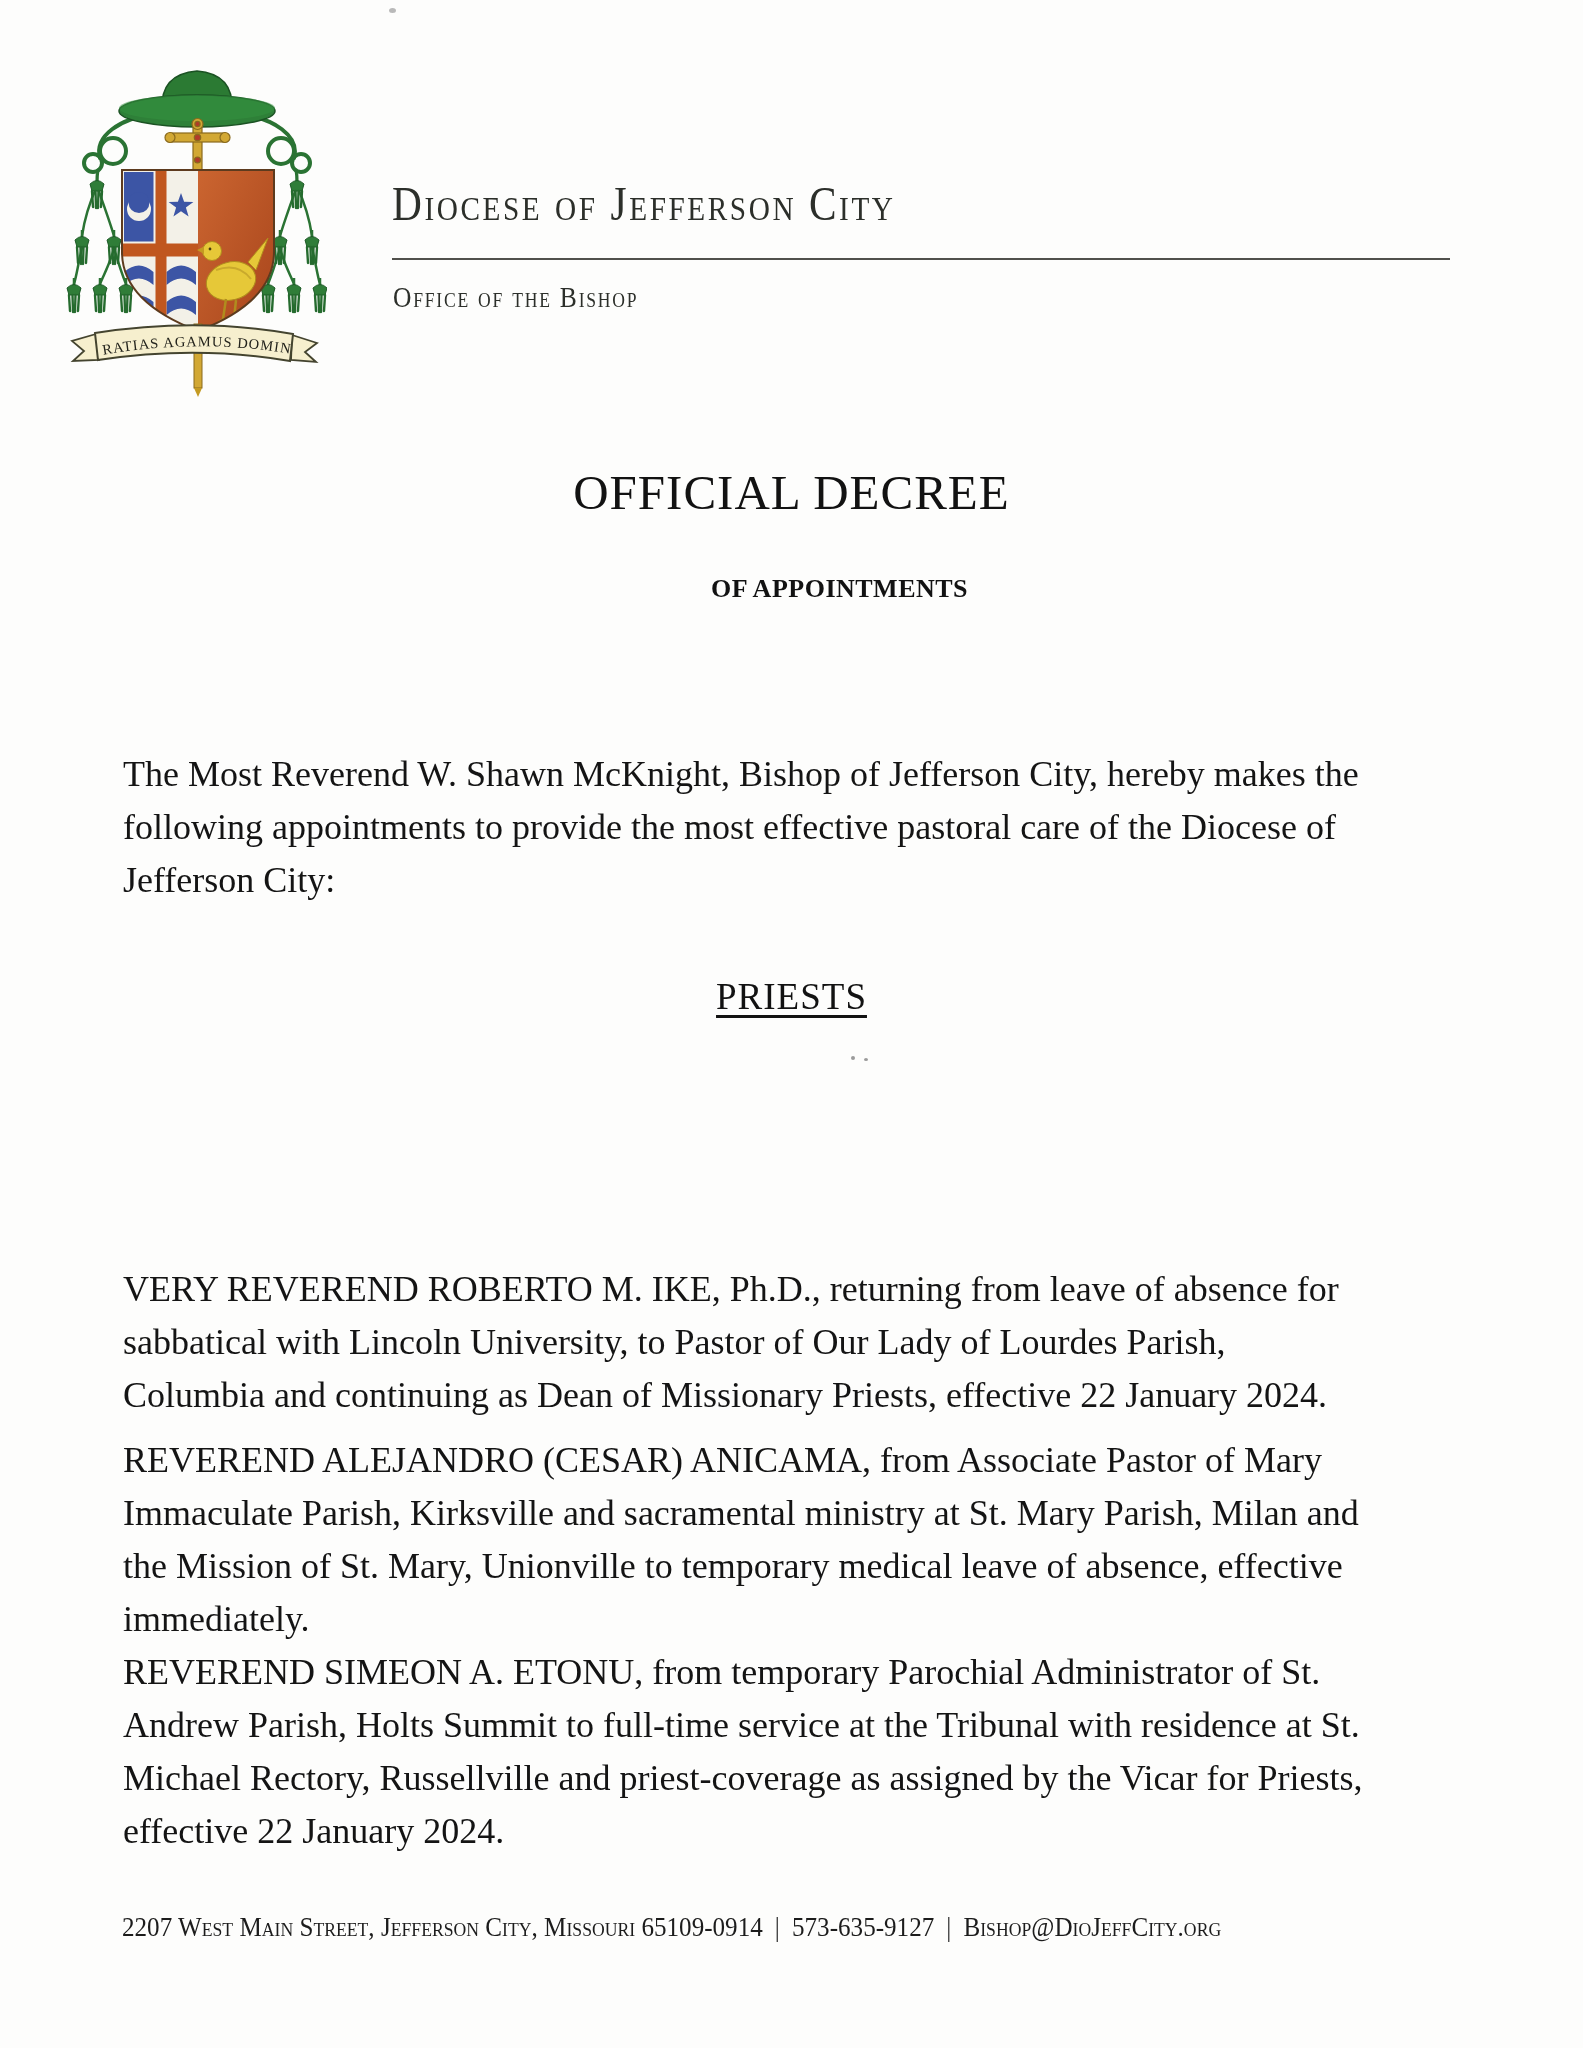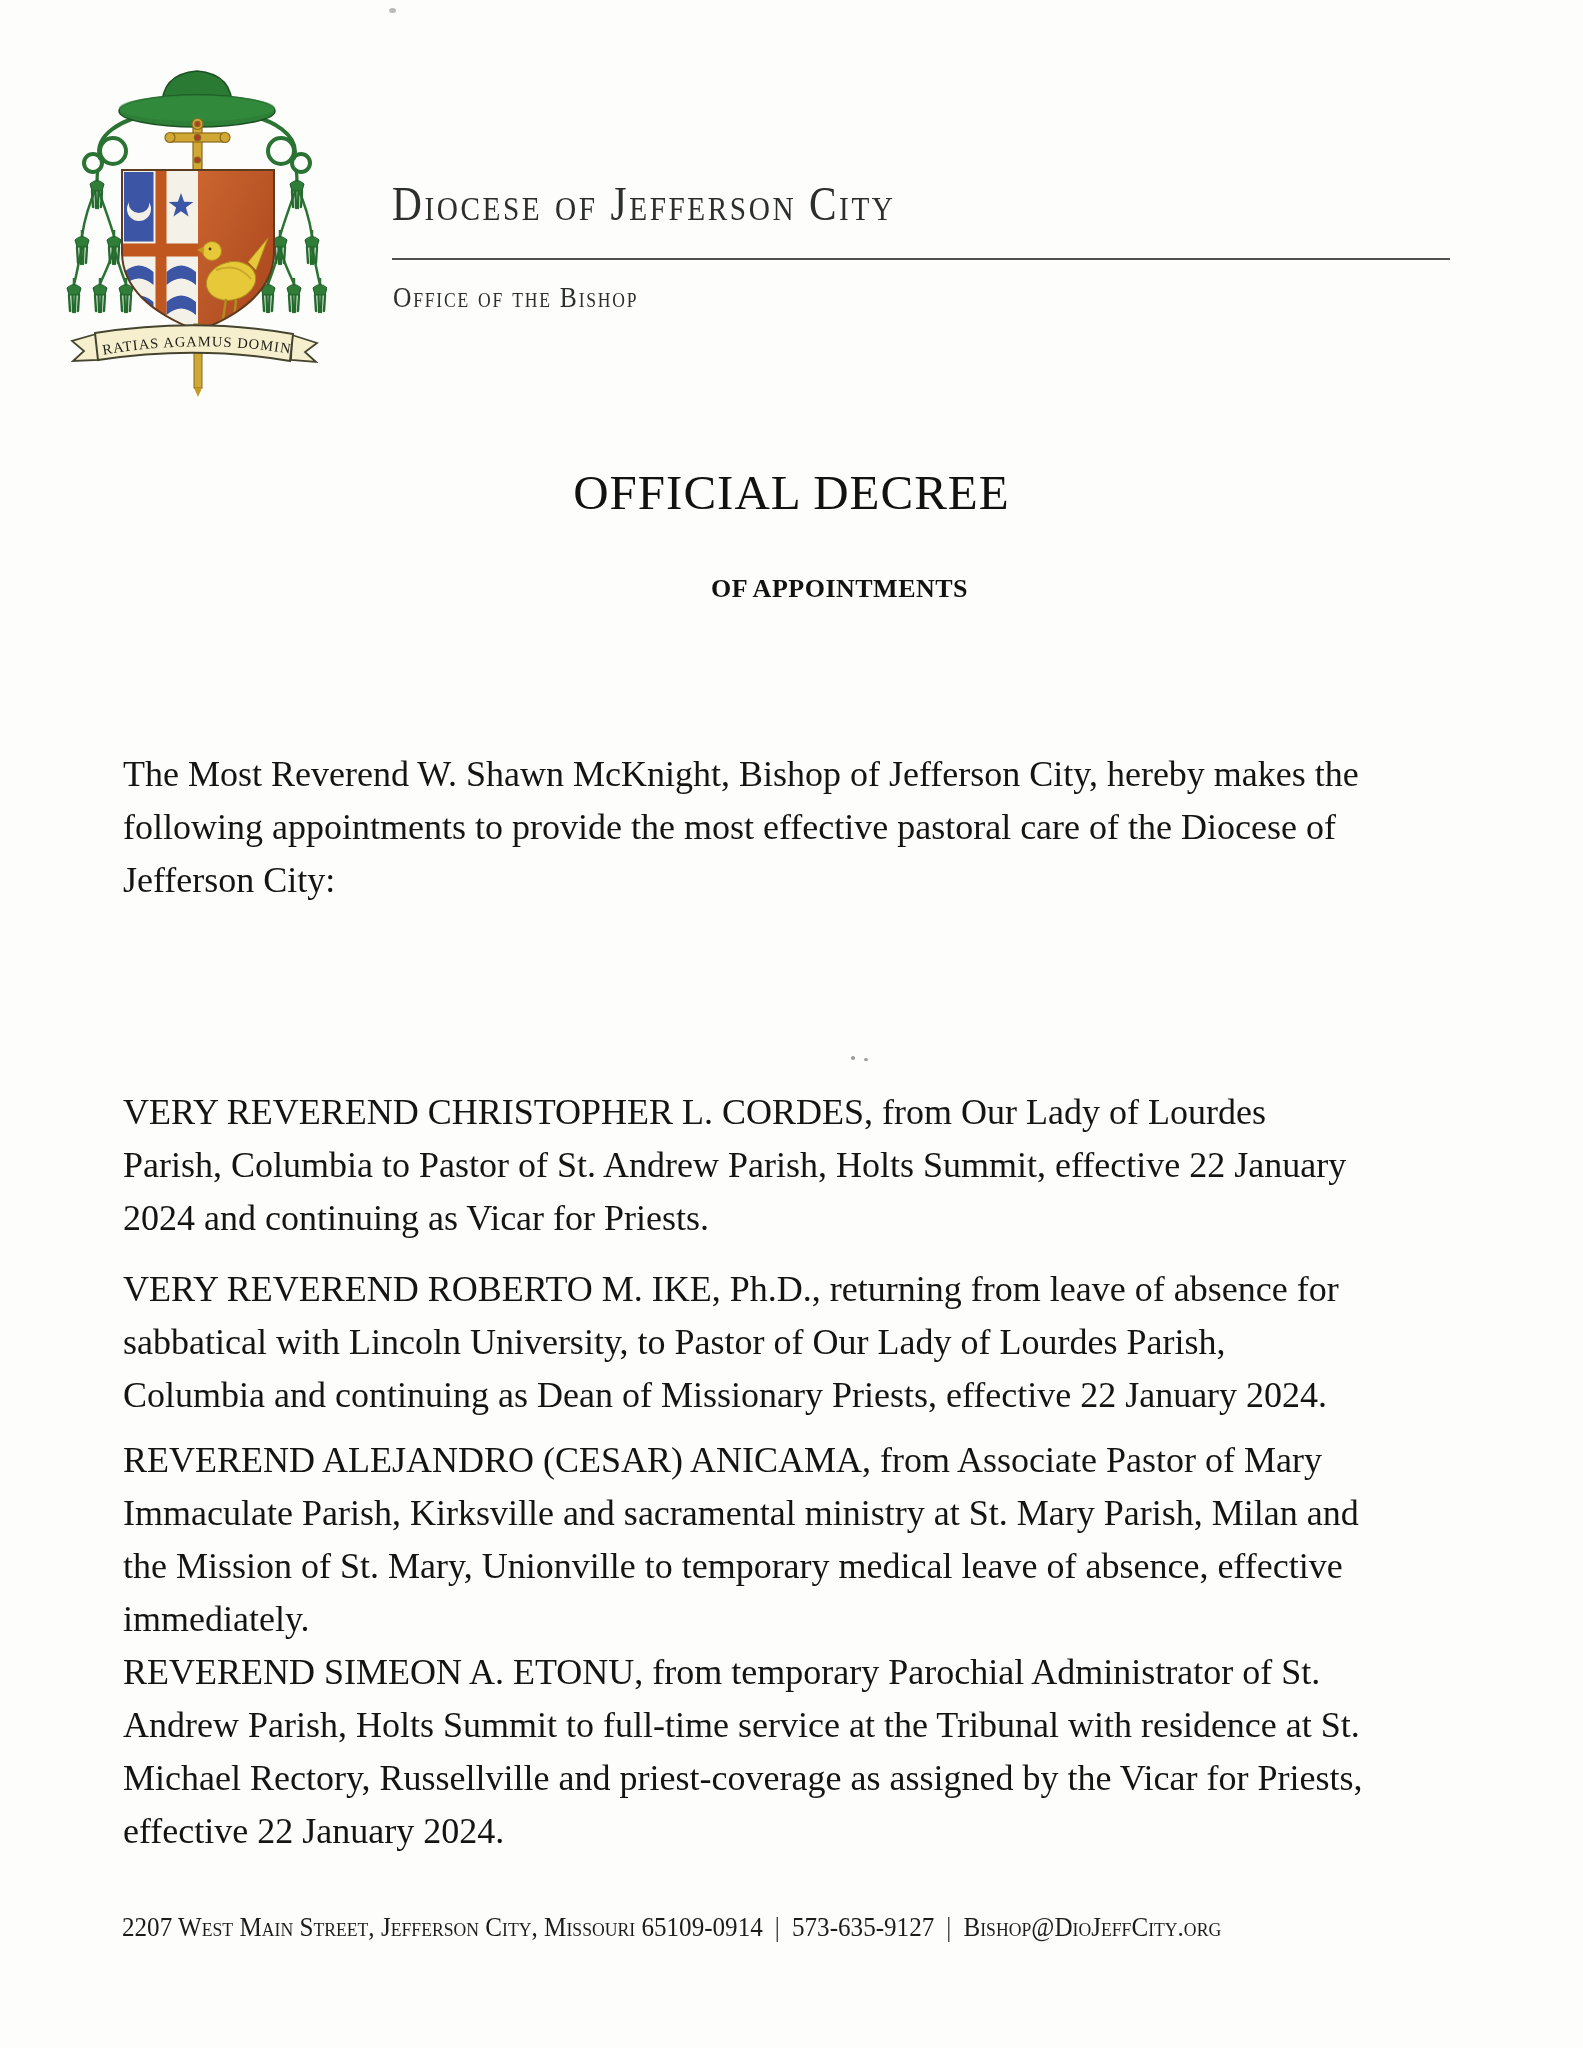--- a/index.html
+++ b/index.html
@@ -194,24 +194,24 @@
   <div class="header-rule"></div>
   <div class="dept-name">Office of the Bishop</div>
 
   <div class="doc-title">OFFICIAL DECREE</div>
   <div class="doc-subtitle">OF APPOINTMENTS</div>
 
   <div class="body-text intro">The Most Reverend W. Shawn McKnight, Bishop of Jefferson City, hereby makes the
 following appointments to provide the most effective pastoral care of the Diocese of
 Jefferson City:</div>
 
-
-  <div class="body-text appt-0">VERY REVEREND CHRISTOPHER L. CORDES, from Our Lady of Lourdes
-Parish, Columbia to Pastor of St. Andrew Parish, Holts Summit, effective 22 January
-2024 and continuing as Vicar for Priests.</div>
+  <div class="section-heading">
+    <span class="hd">PRIESTS</span>
+  </div>
+
   <div class="body-text appt-1">VERY REVEREND ROBERTO M. IKE, Ph.D., returning from leave of absence for
 sabbatical with Lincoln University, to Pastor of Our Lady of Lourdes Parish,
 Columbia and continuing as Dean of Missionary Priests, effective 22 January 2024.</div>
   <div class="body-text appt-2">REVEREND ALEJANDRO (CESAR) ANICAMA, from Associate Pastor of Mary
 Immaculate Parish, Kirksville and sacramental ministry at St. Mary Parish, Milan and
 the Mission of St. Mary, Unionville to temporary medical leave of absence, effective
 immediately.</div>
   <div class="body-text appt-3">REVEREND SIMEON A. ETONU, from temporary Parochial Administrator of St.
 Andrew Parish, Holts Summit to full-time service at the Tribunal with residence at St.
 Michael Rectory, Russellville and priest-coverage as assigned by the Vicar for Priests,

